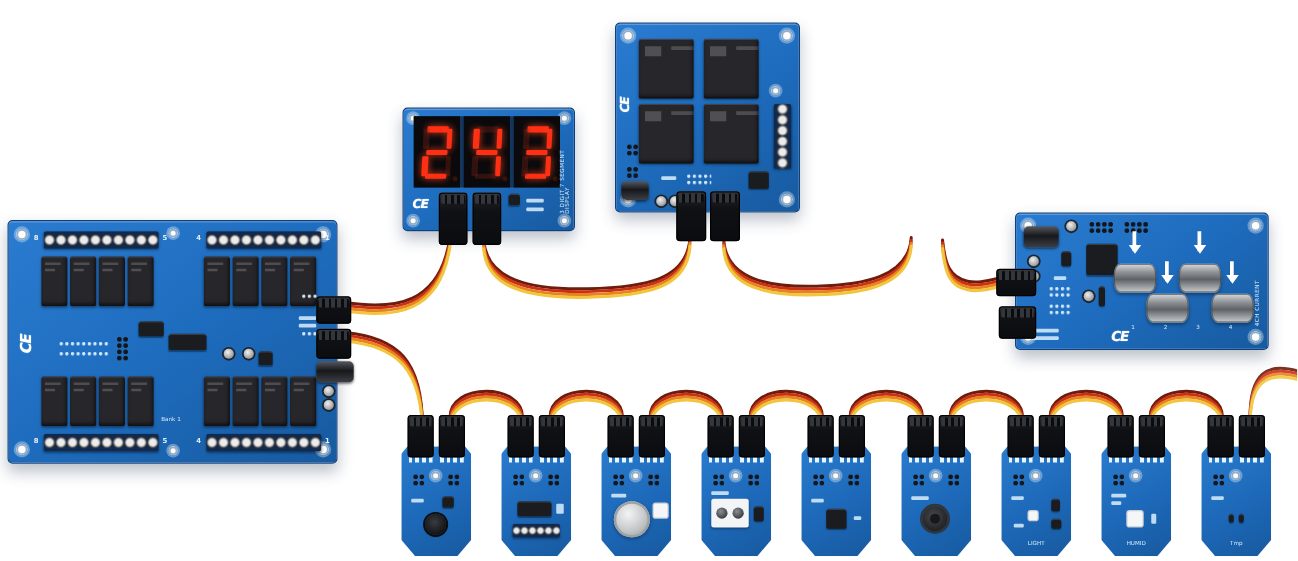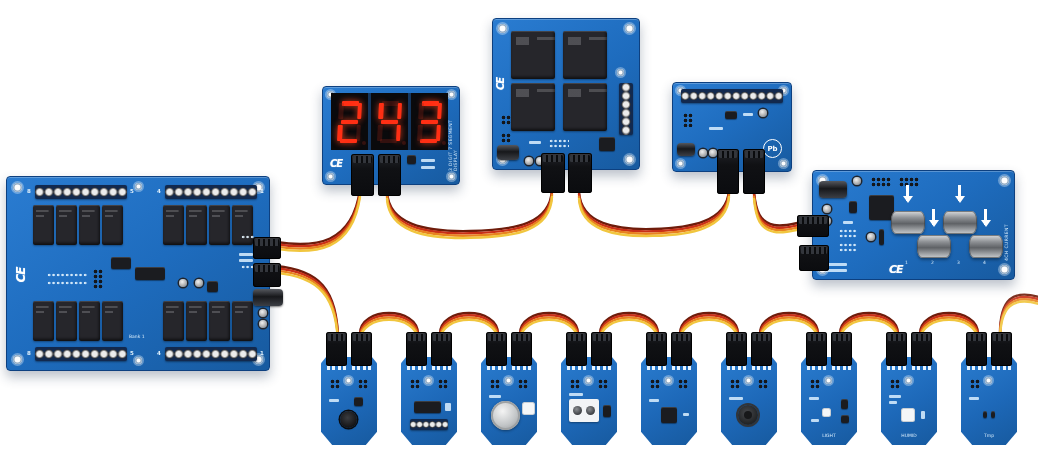--- a/index.html
+++ b/index.html
@@ -239,40 +239,20 @@
     <div class="silkdots" style="left:56px;top:120px;width:20px;height:9px"></div>
     <div class="silk" style="left:36px;top:122px;width:12px;height:3px"></div>
 
     <div class="jack" style="left:4px;top:126px;width:22px;height:15px"></div>
     <div class="screw" style="left:32px;top:138px"></div>
     <div class="screw" style="left:43px;top:138px"></div>
     <div class="conn" style="left:48px;top:134px;width:24px;height:40px"></div>
     <div class="conn" style="left:75px;top:134px;width:24px;height:40px"></div>
   </div>
 
-  <div class="board" style="left:672px;top:82px;width:118px;height:88px">
-    <div class="hole sm" style="left:4px;top:4px"></div>
-    <div class="hole sm" style="left:107px;top:4px"></div>
-    <div class="hole sm" style="left:4px;top:77px"></div>
-    <div class="hole sm" style="left:107px;top:77px"></div>
-
-    <div class="tstrip fine" style="left:8px;top:6px;width:102px;height:14px"></div>
-    <div class="padgrid" style="left:10px;top:30px;width:10px;height:14px"></div>
-    <div class="chip" style="left:52px;top:28px;width:12px;height:8px"></div>
-    <div class="silk" style="left:70px;top:30px;width:10px;height:3px"></div>
-    <div class="screw" style="left:86px;top:26px"></div>
-    <div class="silk" style="left:36px;top:44px;width:14px;height:3px"></div>
-    <div style="position:absolute;left:90px;top:56px;width:17px;height:17px;border:1.5px solid #fff;border-radius:50%;color:#fff;font-size:7px;font-weight:bold;display:flex;align-items:center;justify-content:center">Pb</div>
-
-    <div class="jack" style="left:4px;top:60px;width:18px;height:13px"></div>
-    <div class="screw" style="left:26px;top:66px"></div>
-    <div class="screw" style="left:36px;top:66px"></div>
-    <div class="conn" style="left:44px;top:66px;width:22px;height:45px"></div>
-    <div class="conn" style="left:70px;top:66px;width:22px;height:45px"></div>
-  </div>
 
   <div class="board" style="left:812px;top:170px;width:201px;height:108px">
     <div class="hole" style="left:5px;top:5px"></div>
     <div class="hole" style="left:187px;top:5px"></div>
     <div class="hole" style="left:5px;top:94px"></div>
     <div class="hole" style="left:187px;top:94px"></div>
 
     <div class="jack" style="left:6px;top:10px;width:28px;height:17px"></div>
     <div class="screw" style="left:10px;top:34px"></div>
     <div class="screw" style="left:10px;top:46px"></div>

